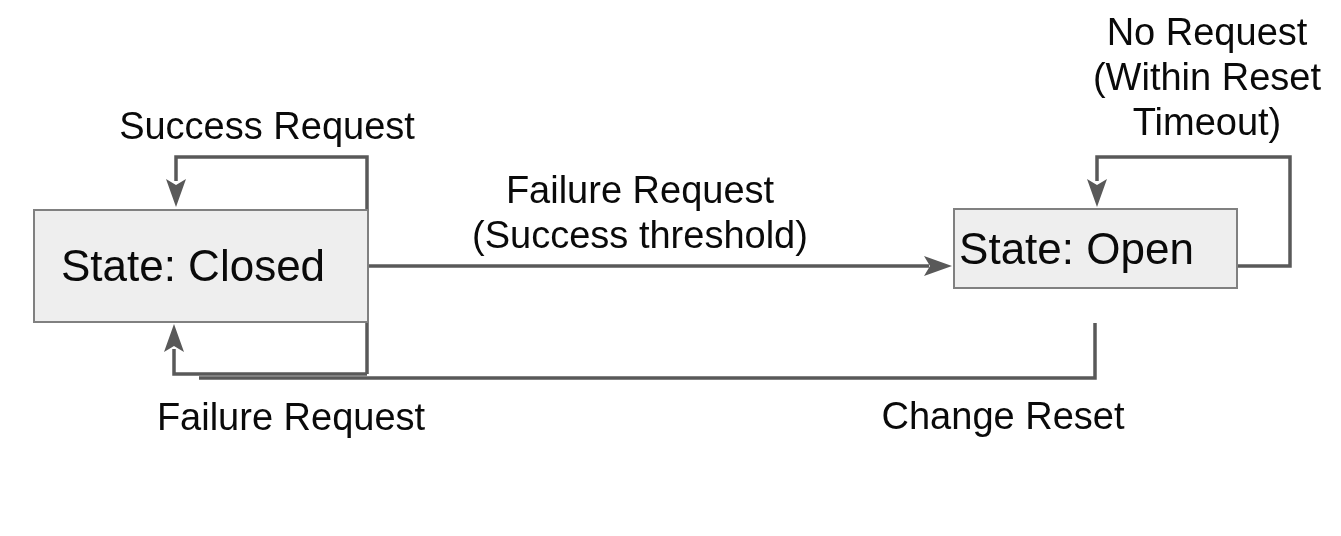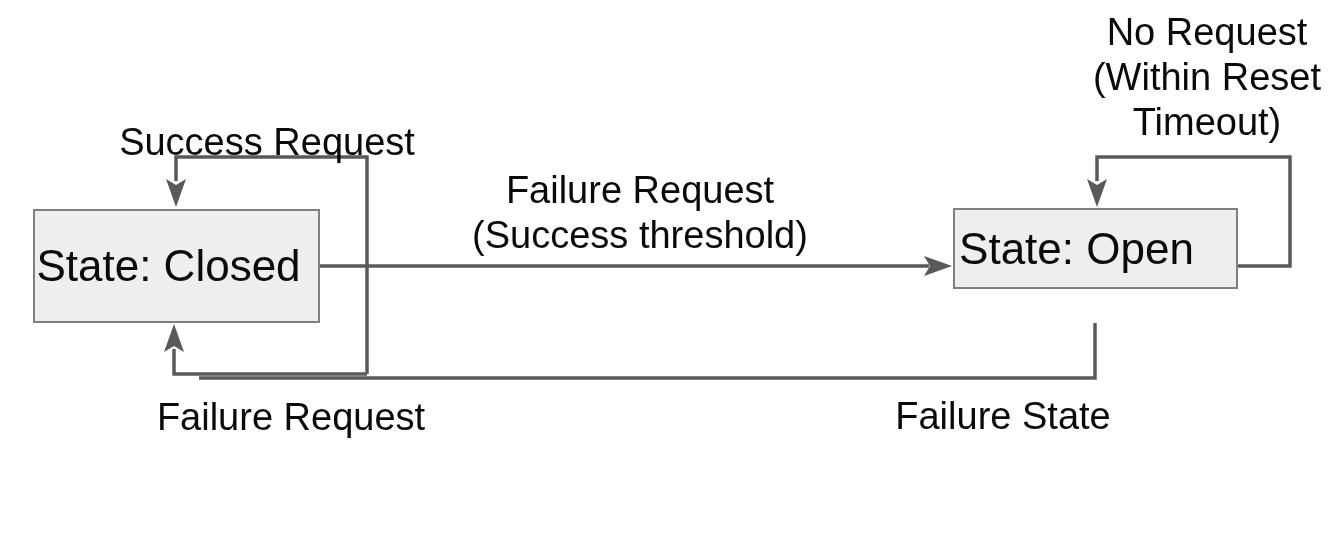--- a/index.html
+++ b/index.html
@@ -40,31 +40,31 @@
     box-sizing:border-box;
     background:var(--box-fill);
     border:2px solid var(--box-border);
     display:flex;
     align-items:center;
     justify-content:center;
     font-size:44px;
     color:var(--text-color);
     white-space:nowrap;
   }
-  .state-box.closed{ left:33px; top:209px; width:287px; height:114px; padding-right:16px; }
+  .state-box.closed{ left:33px; top:209px; width:336px; height:114px; padding-right:16px; }
   .state-box.open{ left:953px; top:208px; width:285px; height:81px; padding-right:38px; }
   .edge-label{
     position:absolute;
     font-size:38px;
     line-height:45px;
     color:var(--text-color);
     text-align:center;
     white-space:nowrap;
   }
-  .label-success{ left:67px;  top:104px; width:400px;margin-top:16px; }
+  .label-success{ left:67px;  top:104px; width:400px; }
   .label-reached{ left:390px; top:168px; width:500px; }
   .label-norequest{ left:1057px; top:10px; width:300px; }
   .label-within{ left:66px; top:395px; width:450px; }
   .label-changestate{ left:753px; top:394px; width:500px; }
 </style>
 </head>
 <body>
 
 <div class="canvas">
 
@@ -105,16 +105,16 @@
     <div>No Request</div>
     <div>(Within Reset</div>
     <div>Timeout)</div>
   </div>
 
   <div class="edge-label label-within">
     <div>Failure Request</div>
   </div>
 
   <div class="edge-label label-changestate">
-    <div>Failure State</div>
+    <div>Change Reset</div>
   </div>
 
 </div>
 
 </body></html>

